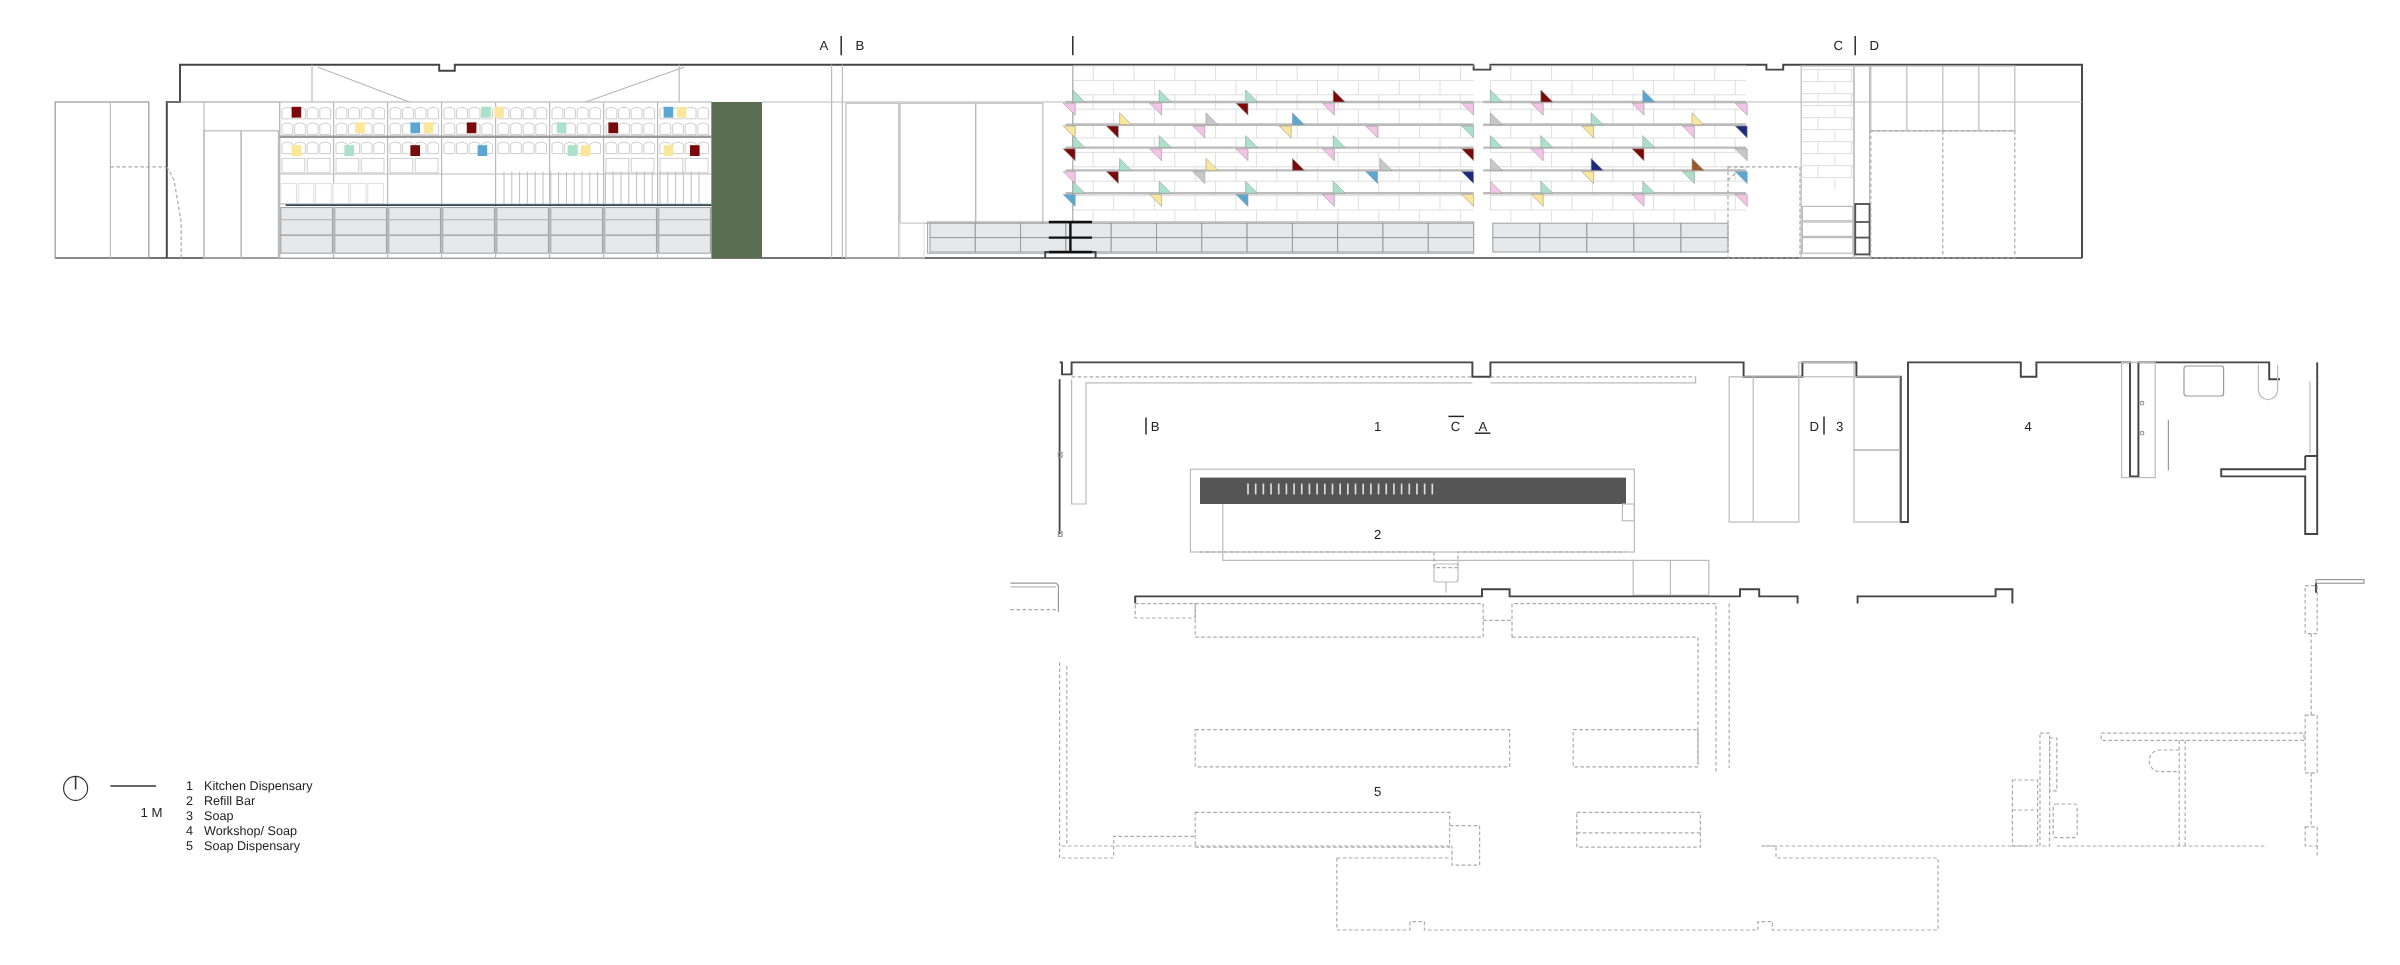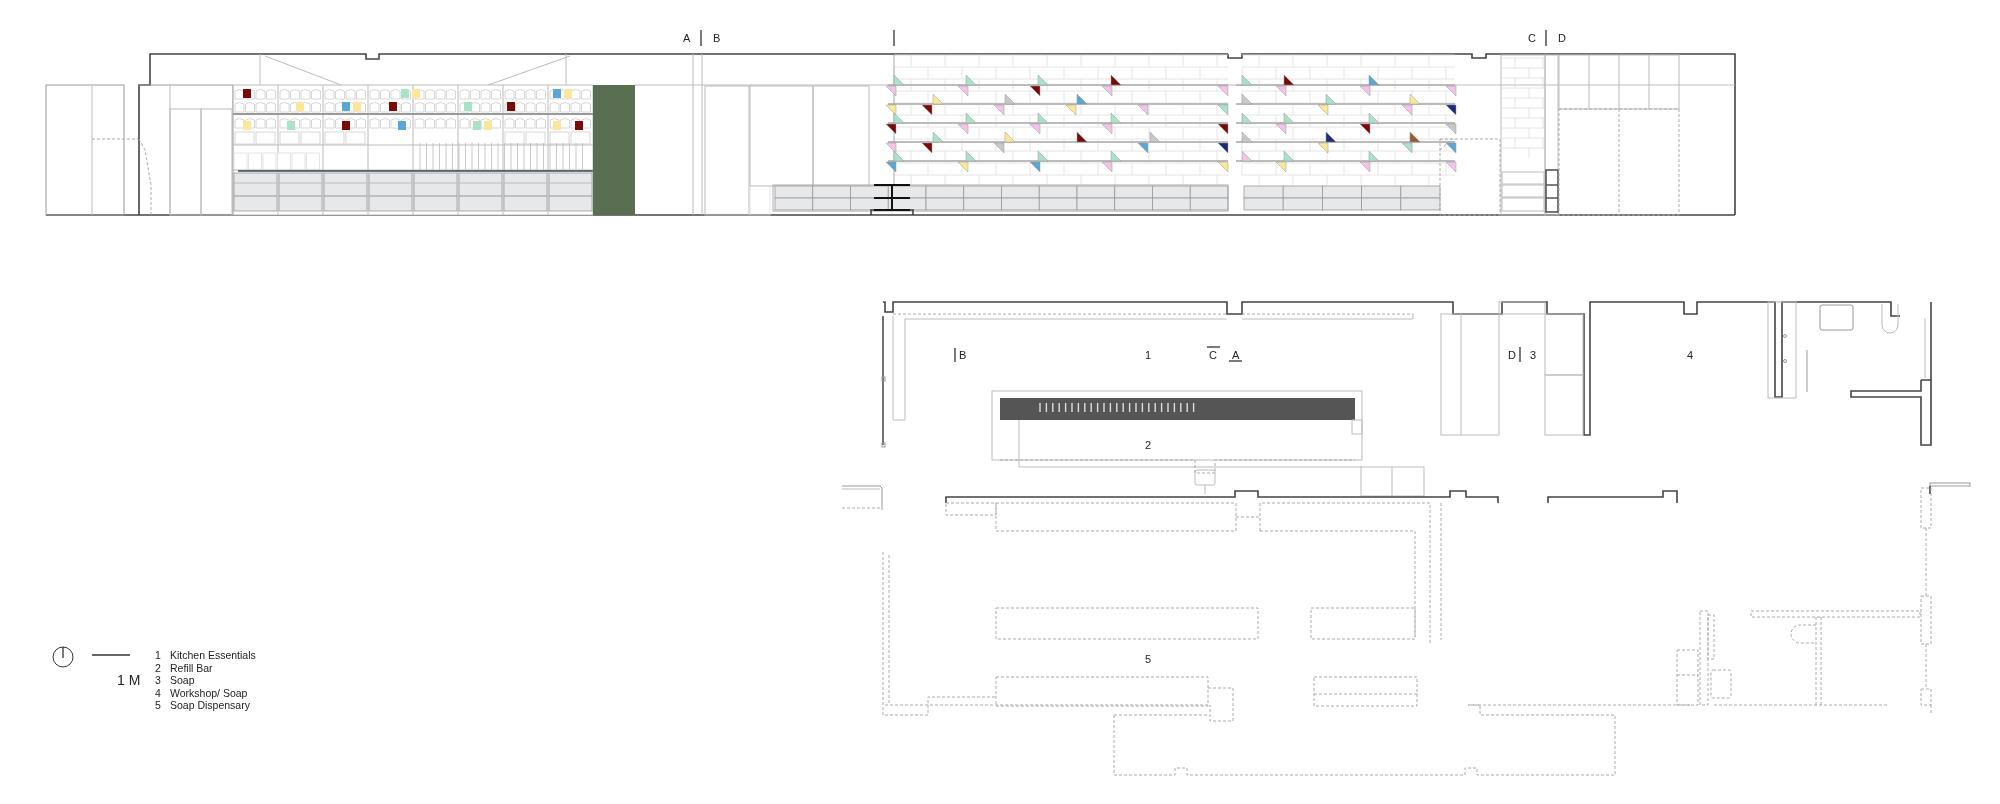--- a/index.html
+++ b/index.html
@@ -2,21 +2,21 @@
 <html><head>
 <meta charset="utf-8">
 <style>
   html, body { margin:0; padding:0; background:#ffffff; }
   body { width:2000px; height:804px; position:relative; overflow:hidden; font-family:"Liberation Sans", sans-serif; }
   svg { position:absolute; left:0; top:0; }
   .lbl { font-family:"Liberation Sans", sans-serif; font-size:11px; fill:#222; }
   .legend { position:absolute; left:155px; top:649px; font-size:10.5px; color:#222; line-height:12.5px; }
   .legend .row { display:flex; }
   .legend .num { width:15px; }
-  .scale-label { position:absolute; left:117px; top:672px; font-size:14px; color:#222; }
+  .scale-label { position:absolute; left:117px; top:672px; font-size:11px; color:#222; }
   .wall { stroke:#444; stroke-width:1.6; fill:none; }
   .thin { stroke:#bbb; stroke-width:1; fill:none; }
   .mid { stroke:#999; stroke-width:1; fill:none; }
   .dash { stroke:#aaa; stroke-width:1; fill:none; stroke-dasharray:3 2; }
   .grid { stroke:#ddd; stroke-width:0.8; fill:none; }
   .shelf { fill:#e6e8ea; stroke:#999; stroke-width:0.8; }
 </style>
 </head>
 <body>
 
@@ -786,21 +786,21 @@
     <line x1="63" y1="647" x2="63" y2="658" stroke="#333" stroke-width="1.3"></line>
   </g>
   <line x1="92" y1="655" x2="130" y2="655" stroke="#333" stroke-width="1.3"></line>
 </svg>
 
 <div class="scale-label">1 M</div>
 
 <div class="legend">
   <div class="row">
       <span class="num">1</span>
-      <span>Kitchen Essentials</span>
+      <span>Kitchen Dispensary</span>
     </div>
   <div class="row">
       <span class="num">2</span>
       <span>Refill Bar</span>
     </div>
   <div class="row">
       <span class="num">3</span>
       <span>Soap</span>
     </div>
   <div class="row">

